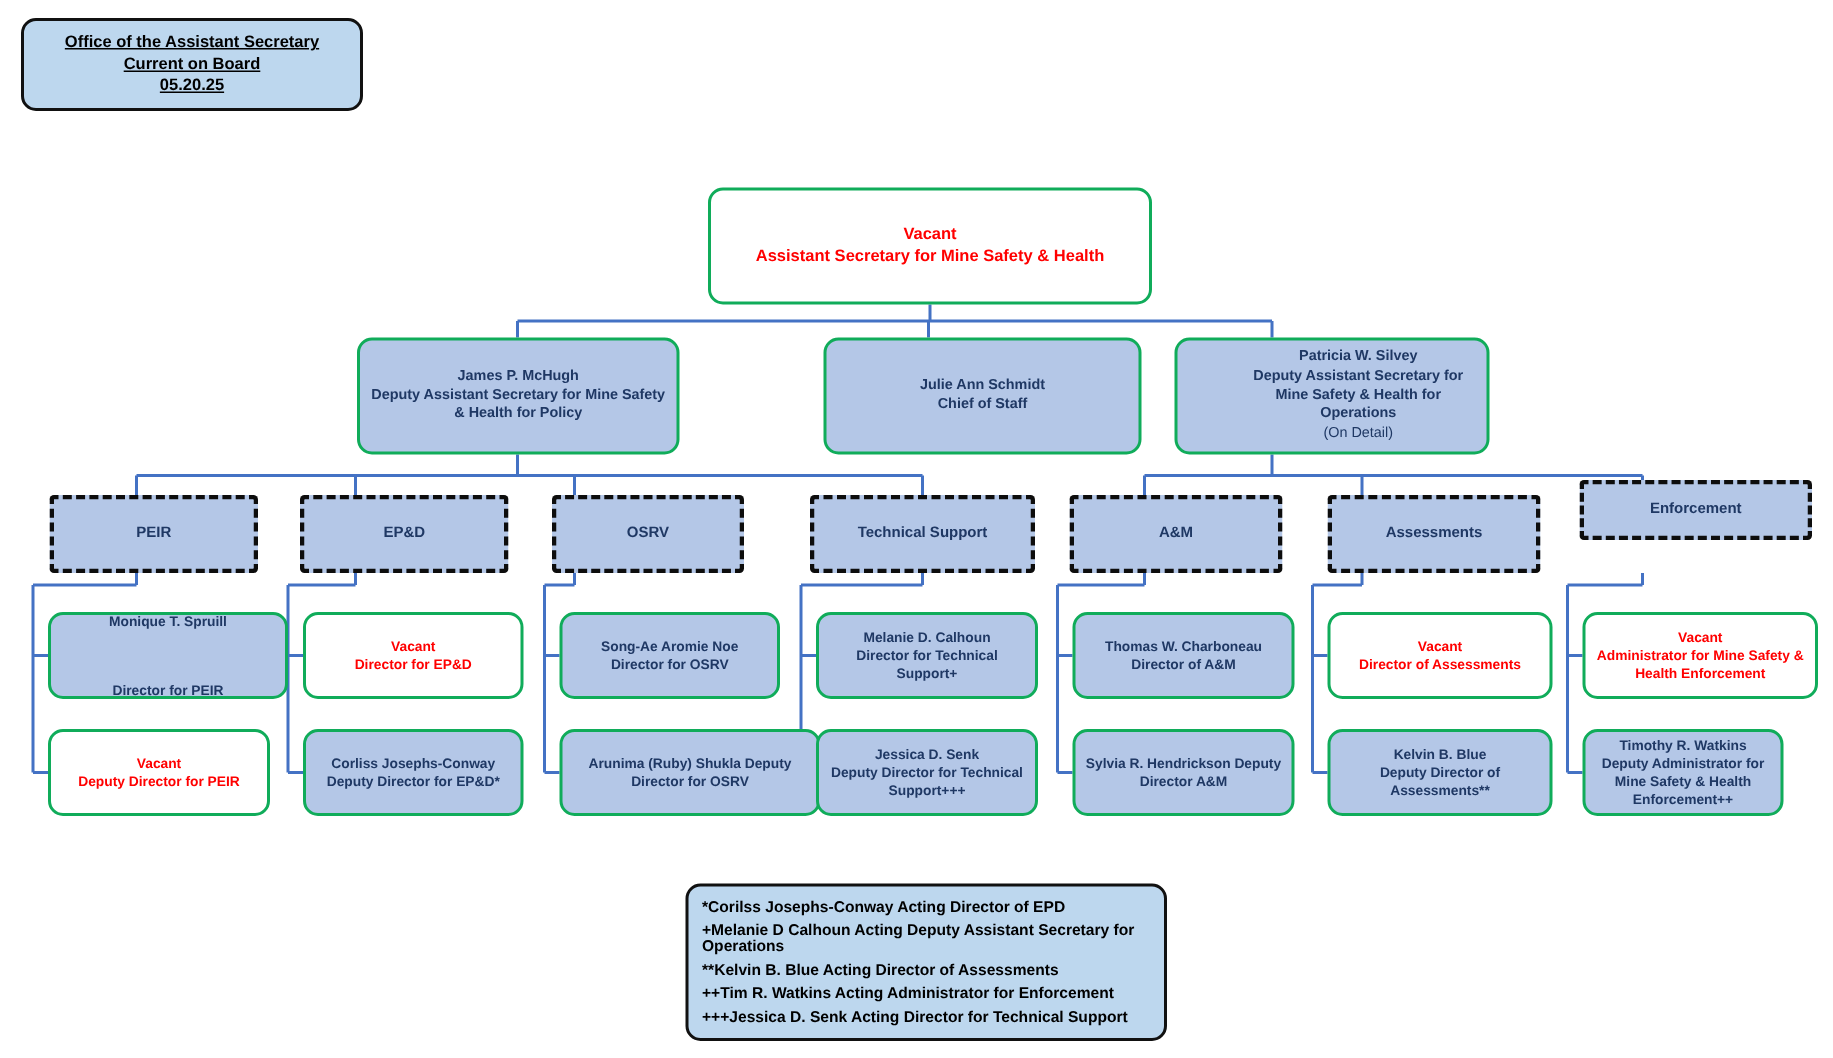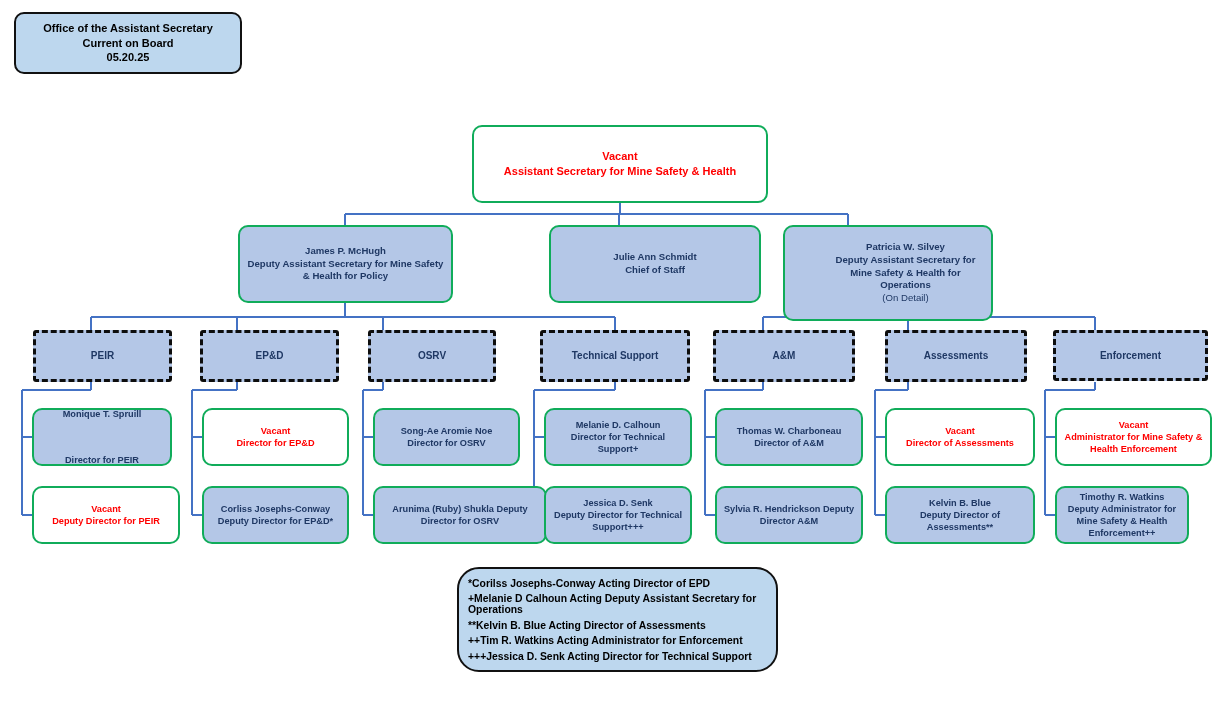--- a/index.html
+++ b/index.html
@@ -48,40 +48,40 @@
       <path d="M615 382 V390 M534 390 H615 M534 390 V515 M534 437 H544 M534 515 H544"></path>
 
       <path d="M763 382 V390 M705 390 H763 M705 390 V515 M705 437 H715 M705 515 H715"></path>
 
       <path d="M908 382 V390 M875 390 H908 M875 390 V515 M875 437 H885 M875 515 H885"></path>
 
       <path d="M1095 382 V390 M1045 390 H1095 M1045 390 V515 M1045 437 H1055 M1045 515 H1055"></path>
     </g>
   </svg>
 
-  <div class="box black-border hdr" style="left:14px;top:12px;width:228px;height:62px;">
+  <div class="box black-border hdr" style="left:14px;top:12px;width:228px;height:62px;text-decoration:underline;">
     <span>Office of the Assistant Secretary</span>
     <span>Current on Board</span>
     <span>05.20.25</span>
   </div>
 
   <div class="box green-border vacant topnode" style="left:472px;top:125px;width:296px;height:78px;">
     <span>Vacant</span>
     <span>Assistant Secretary for Mine Safety &amp; Health</span>
   </div>
 
   <div class="box green-border fill-blue lvl2" style="left:238px;top:225px;width:215px;height:78px;">
     <span>James P. McHugh</span>
     <span>Deputy Assistant Secretary for Mine Safety &amp; Health for Policy</span>
   </div>
   <div class="box green-border fill-blue lvl2" style="left:513px;top:225px;width:212px;height:78px;margin-left:36px;">
     <span>Julie Ann Schmidt</span>
     <span>Chief of Staff</span>
   </div>
-  <div class="box green-border fill-blue lvl2" style="left:783px;top:225px;width:210px;height:96px;padding-left:40px;">
+  <div class="box green-border fill-blue lvl2" style="left:783px;top:225px;width:210px;height:78px;padding-left:40px;">
     <span>Patricia W. Silvey</span>
     <span>Deputy Assistant Secretary for Mine Safety &amp; Health for Operations</span>
     <span class="note">(On Detail)</span>
   </div>
 
   <div class="box dashed dept" style="left:33px;top:330px;width:139px;height:52px;">
     <span>PEIR</span>
   </div>
   <div class="box dashed dept" style="left:200px;top:330px;width:139px;height:52px;">
     <span>EP&amp;D</span>
@@ -91,25 +91,25 @@
   </div>
   <div class="box dashed dept" style="left:540px;top:330px;width:150px;height:52px;">
     <span>Technical Support</span>
   </div>
   <div class="box dashed dept" style="left:713px;top:330px;width:142px;height:52px;">
     <span>A&amp;M</span>
   </div>
   <div class="box dashed dept" style="left:885px;top:330px;width:142px;height:52px;">
     <span>Assessments</span>
   </div>
-  <div class="box dashed dept" style="left:1053px;top:330px;width:155px;height:51px;">
+  <div class="box dashed dept" style="left:1053px;top:320px;width:155px;height:40px;">
     <span>Enforcement</span>
   </div>
 
-  <div class="box green-border fill-blue child" style="left:32px;top:408px;width:140px;height:58px;gap:33px;">
+  <div class="box green-border fill-blue child" style="left:32px;top:408px;width:160px;height:58px;gap:33px;">
     <span>Monique T. Spruill</span>
     <span>Director for PEIR</span>
   </div>
   <div class="box green-border vacant child" style="left:32px;top:486px;width:148px;height:58px;">
     <span>Vacant</span>
     <span>Deputy Director for PEIR</span>
   </div>
 
   <div class="box green-border vacant child" style="left:202px;top:408px;width:147px;height:58px;">
     <span>Vacant</span>
@@ -158,21 +158,21 @@
 
   <div class="box green-border vacant child" style="left:1055px;top:408px;width:157px;height:58px;">
     <span>Vacant</span>
     <span>Administrator for Mine Safety &amp; Health Enforcement</span>
   </div>
   <div class="box green-border fill-blue child" style="left:1055px;top:486px;width:134px;height:58px;">
     <span>Timothy R. Watkins</span>
     <span>Deputy Administrator for Mine Safety &amp; Health Enforcement++</span>
   </div>
 
-  <div class="footnotes" style="left:457px;top:567px;width:321px;height:105px;border-radius:22px;">
+  <div class="footnotes" style="left:457px;top:589px;width:321px;height:105px;">
     <div>*Corilss Josephs-Conway Acting Director of EPD</div>
     <div>+Melanie D Calhoun Acting Deputy Assistant Secretary for Operations</div>
     <div>**Kelvin B. Blue Acting Director of Assessments</div>
     <div>++Tim R. Watkins Acting Administrator for Enforcement</div>
     <div>+++Jessica D. Senk Acting Director for Technical Support</div>
   </div>
 
 </div>
 
 </body></html>

